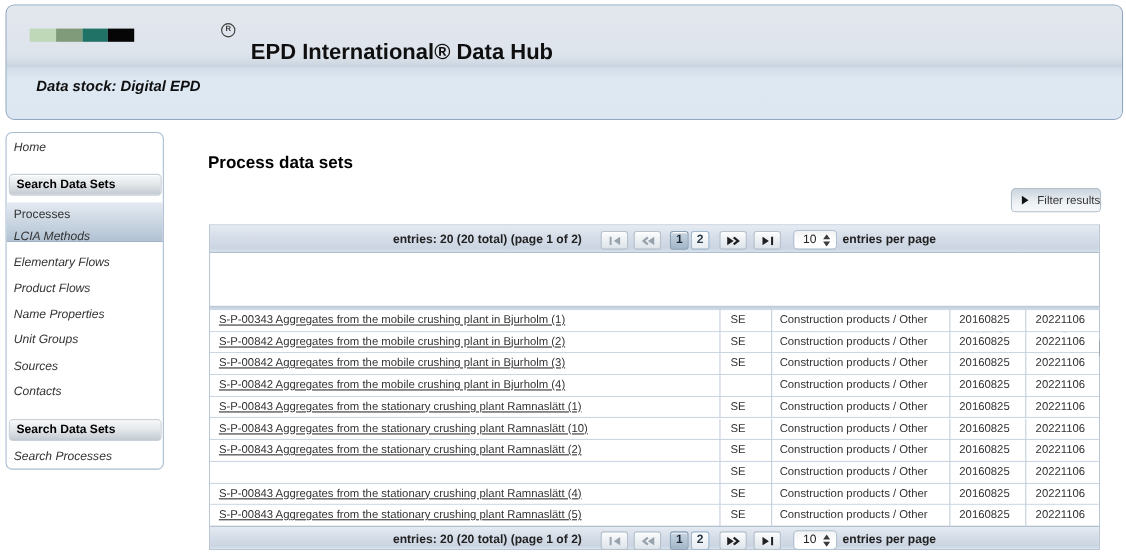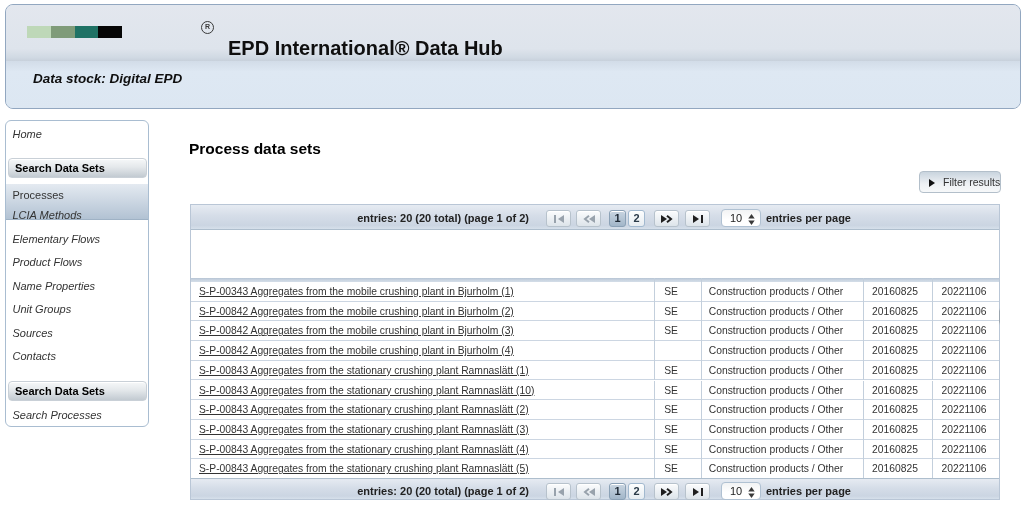--- a/index.html
+++ b/index.html
@@ -288,21 +288,20 @@
   <span class="c c2">SE</span>
   <span class="c c3">Construction products / Other</span>
   <span class="c c4">20160825</span>
   <span class="c c5">20221106</span>
   <span class="rl" style="left:463px;"></span>
         <span class="rl" style="left:510px;"></span>
         <span class="rl" style="left:672px;"></span>
         <span class="rl" style="left:741px;"></span>
 </div>
 <div class="row" style="top:137.9px;">
-  <span class="c c1"><a href="#r7">S-P-00843 Aggregates from the stationary crushing plant Ramnaslätt (3)</a></span>
   <span class="c c2">SE</span>
   <span class="c c3">Construction products / Other</span>
   <span class="c c4">20160825</span>
   <span class="c c5">20221106</span>
   <span class="rl" style="left:463px;"></span>
         <span class="rl" style="left:510px;"></span>
         <span class="rl" style="left:672px;"></span>
         <span class="rl" style="left:741px;"></span>
 </div>
 <div class="row" style="top:157.6px;">

